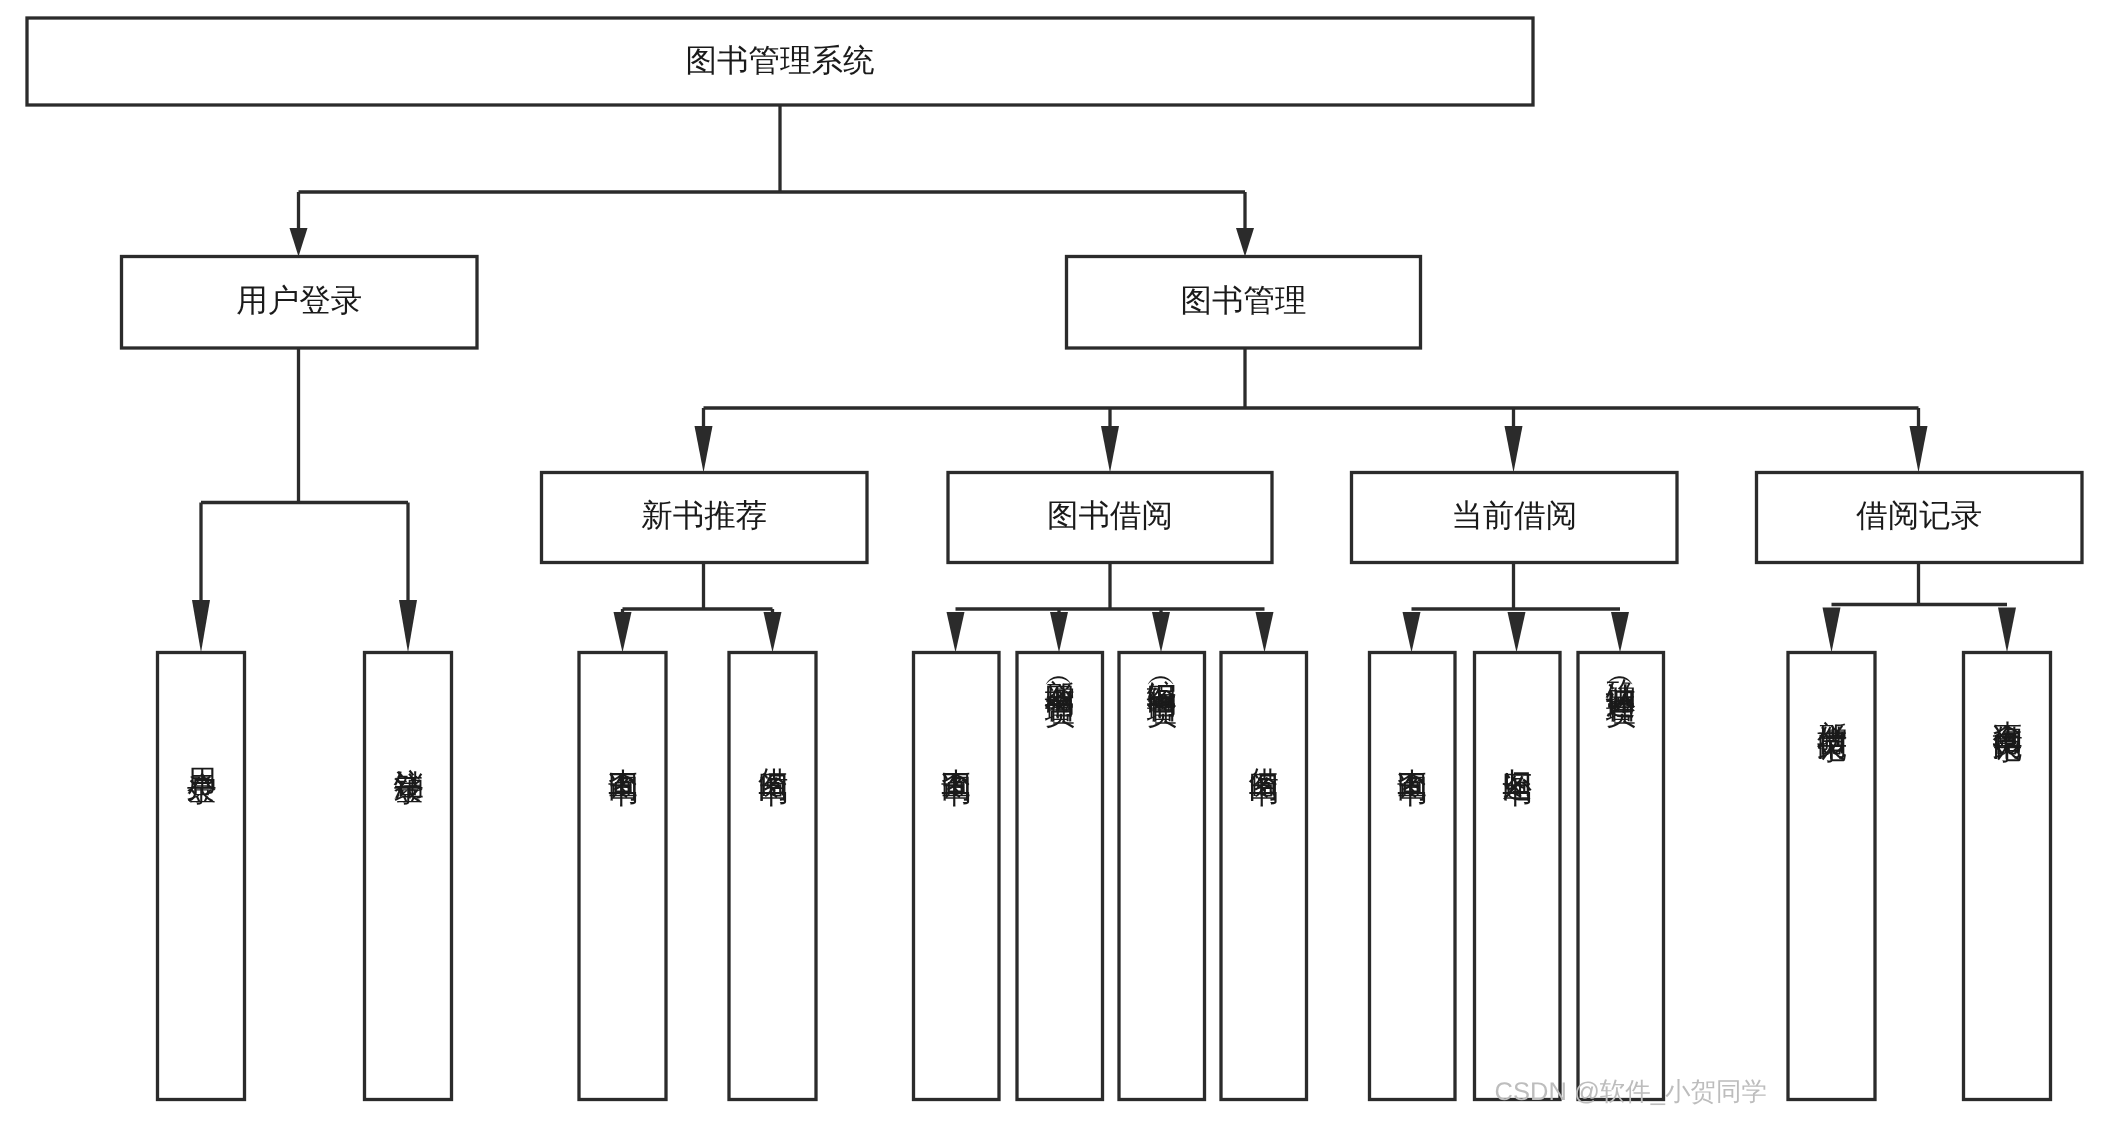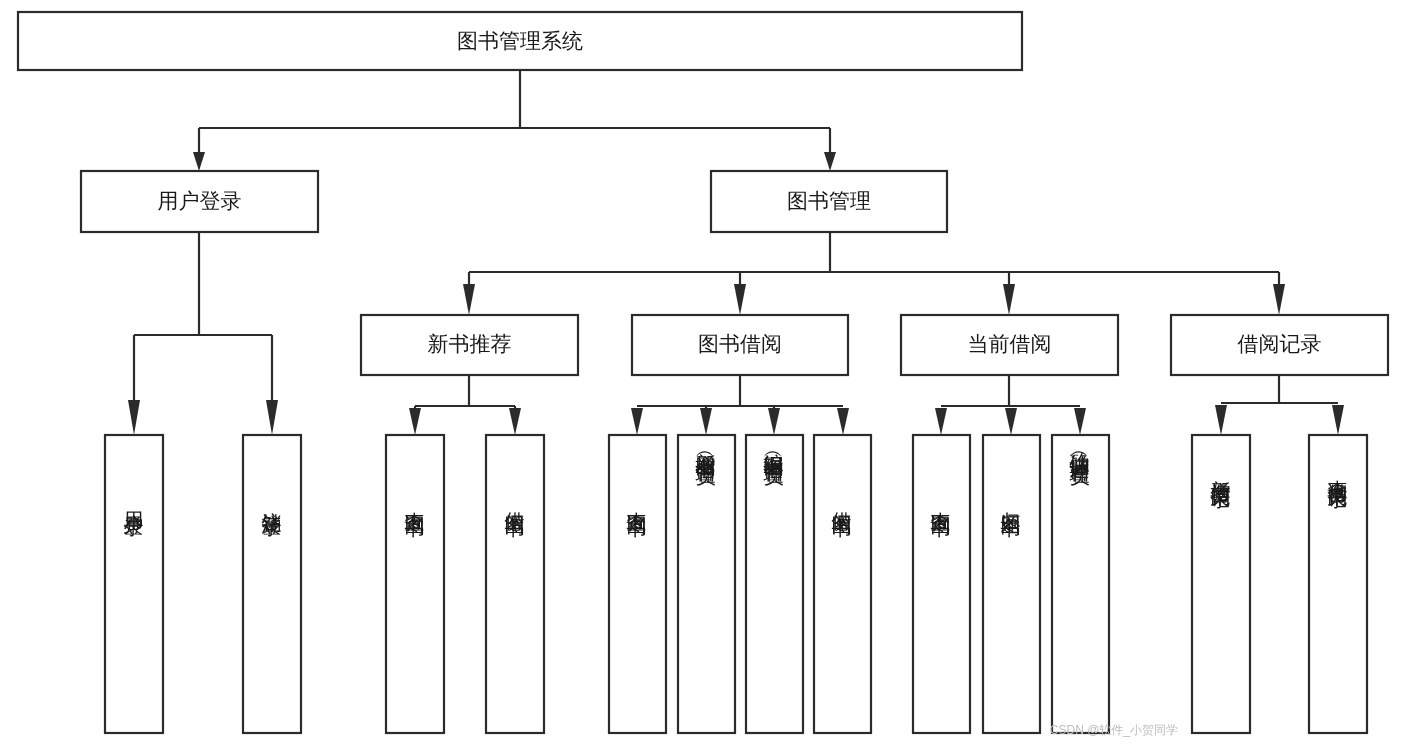--- a/index.html
+++ b/index.html
@@ -54,21 +54,21 @@
   }
   .arrow-head {
     fill: #2b2b2b;
     stroke: none;
   }
   .watermark {
     position: absolute;
     right: 14px;
     bottom: 8px;
     font-family: "Liberation Sans", "DejaVu Sans", sans-serif;
-    font-size: 12px;
+    font-size: 17px;
     color: #bdbdbd;
     white-space: nowrap;
     pointer-events: none;
   }
 </style>
 </head>
 <body>
 
 <div id="diagram-root">
   <svg class="flow" viewBox="0 0 1405 747" xmlns="http://www.w3.org/2000/svg">

